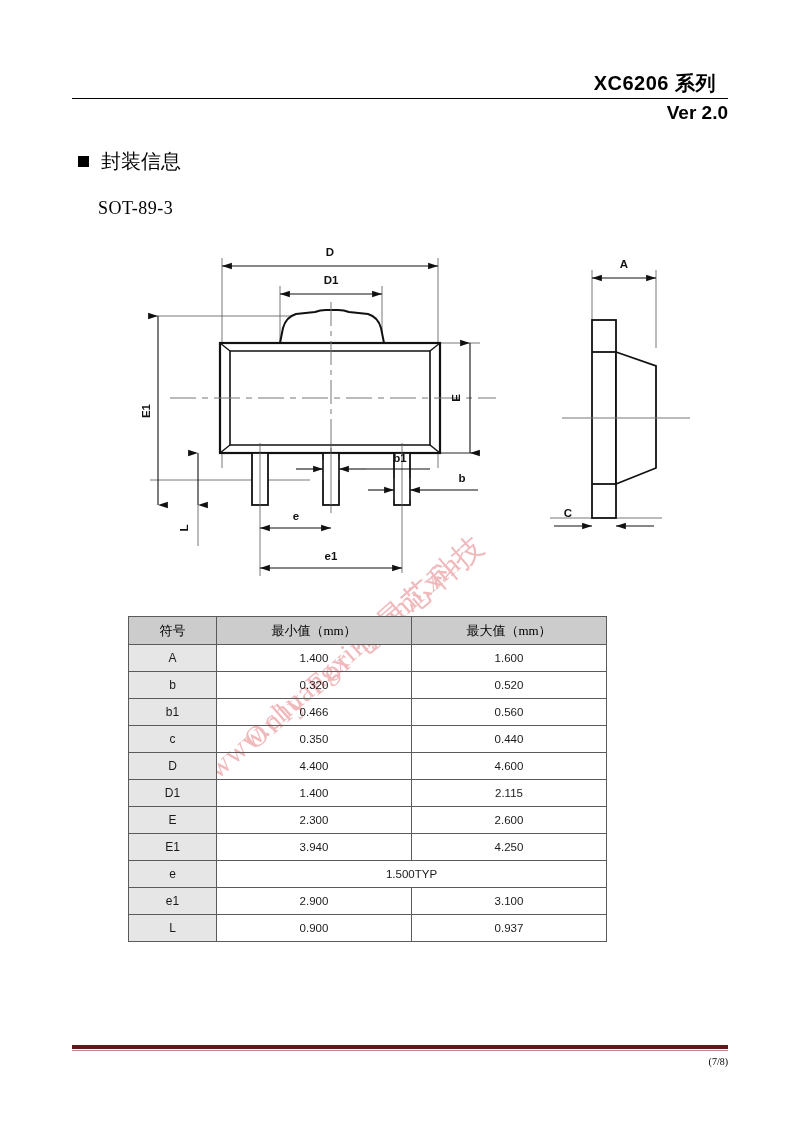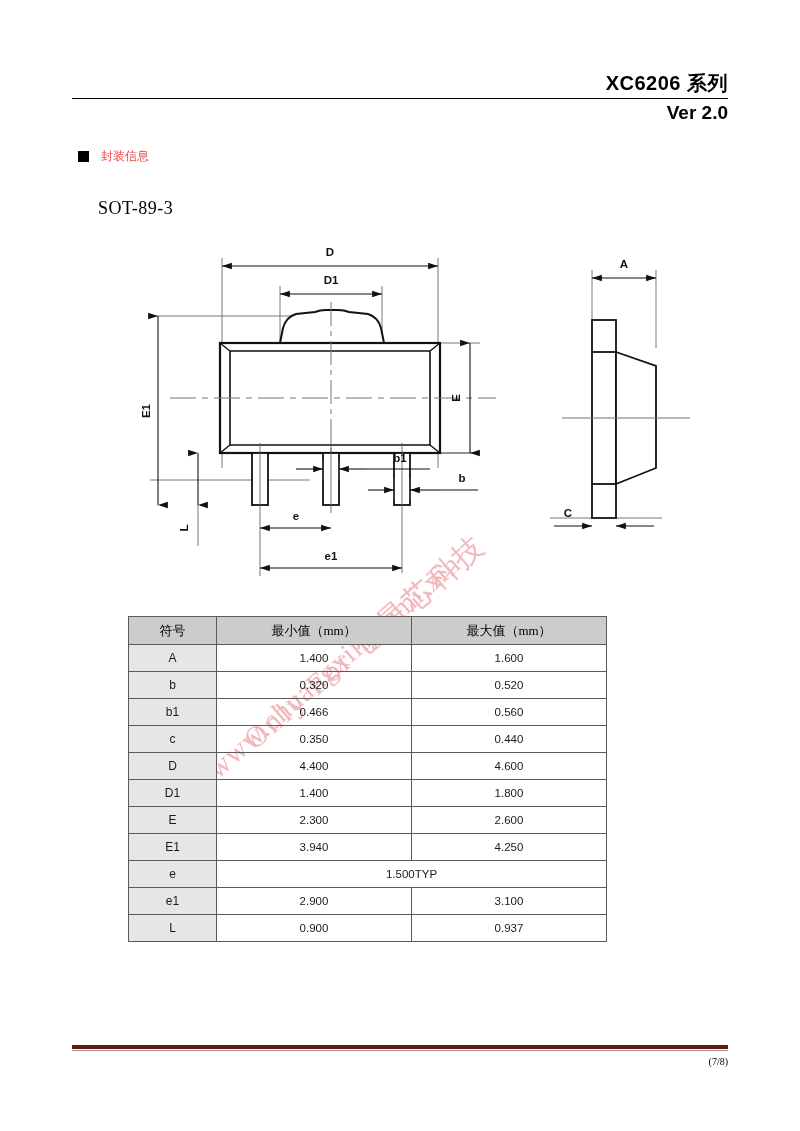--- a/index.html
+++ b/index.html
@@ -26,21 +26,21 @@
   
   .header {
     position: absolute;
     left: 72px;
     top: 70px;
     width: 656px;
     height: 62px;
   }
   .header-title {
     position: absolute;
-    right: 0;
+    right: 12px;
     top: 0;
     font-family: "Liberation Sans", sans-serif;
     font-weight: bold;
     font-size: 20px;
     color: #000;
     letter-spacing: 0.5px;
     white-space: nowrap;
   }
   .header-title .cn {
     font-family: "Liberation Serif", serif;
@@ -76,22 +76,22 @@
     gap: 12px;
   }
   .bullet-square {
     width: 11px;
     height: 11px;
     background: #000;
     display: inline-block;
   }
   .section-head-label {
     font-family: Liberation Sans, sans-serif;
-    font-size: 12px;
-    color: #ef4444;
+    font-size: 20px;
+    color: #000000;
   }
 
   .package-name {
     position: absolute;
     left: 98px;
     top: 198px;
     font-family: "Liberation Serif", serif;
     font-size: 18px;
     letter-spacing: 0.5px;
     color: #000;
@@ -412,21 +412,21 @@
           <td>0.440</td>
         </tr>
         <tr>
           <td class="sym">D</td>
           <td>4.400</td>
           <td>4.600</td>
         </tr>
         <tr>
           <td class="sym">D1</td>
           <td>1.400</td>
-          <td>1.800</td>
+          <td>2.115</td>
         </tr>
         <tr>
           <td class="sym">E</td>
           <td>2.300</td>
           <td>2.600</td>
         </tr>
         <tr>
           <td class="sym">E1</td>
           <td>3.940</td>
           <td>4.250</td>

